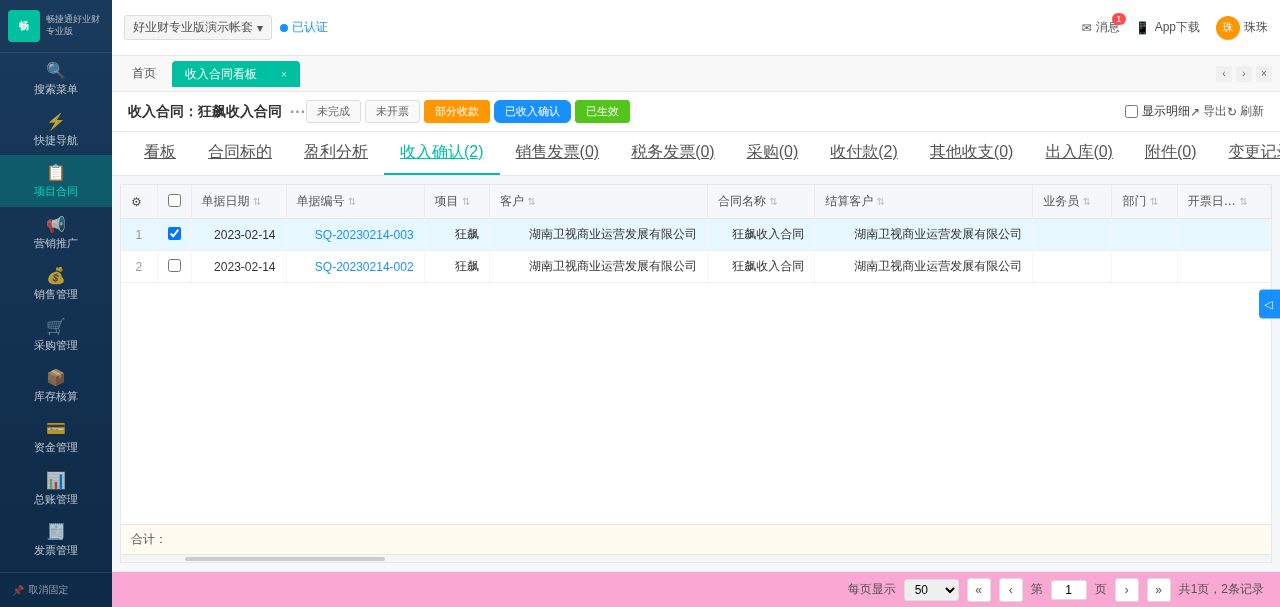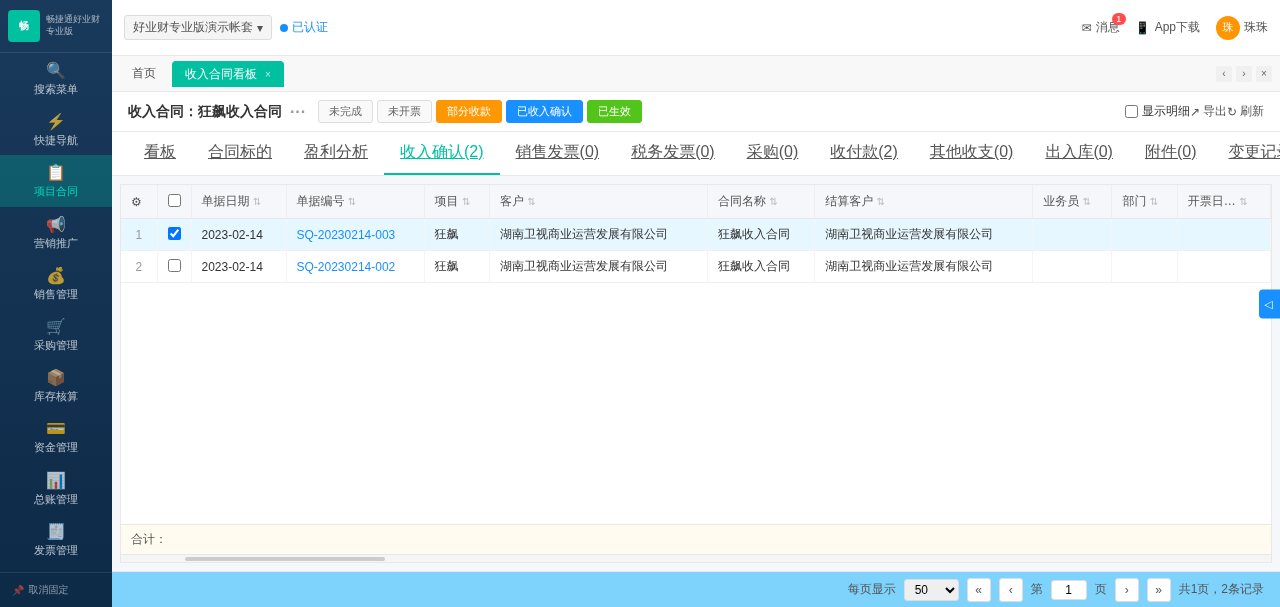--- a/index.html
+++ b/index.html
@@ -31,70 +31,70 @@
     .topbar-verified { display: flex; align-items: center; gap: 4px; color: #1890ff; font-size: 12px; }
     .verified-dot { width: 8px; height: 8px; background: #1890ff; border-radius: 50%; }
     .topbar-right { display: flex; align-items: center; gap: 16px; }
     .topbar-action { display: flex; align-items: center; gap: 4px; cursor: pointer; color: #555; font-size: 12px; position: relative; }
     .badge { position: absolute; top: -6px; right: -6px; background: #ff4d4f; color: white; border-radius: 8px; font-size: 9px; padding: 1px 4px; min-width: 14px; text-align: center; }
     .avatar { width: 24px; height: 24px; background: #ff9500; border-radius: 50%; display: flex; align-items: center; justify-content: center; color: white; font-size: 11px; }
 
     
     .tabbar { height: 36px; background: #f8f8f8; border-bottom: 1px solid #e8e8e8; display: flex; align-items: center; padding: 0 8px; gap: 4px; flex-shrink: 0; }
     .tabbar-home { padding: 4px 12px; font-size: 12px; color: #555; cursor: pointer; }
-    .tabbar-tab { display: flex; align-items: center; gap: 8px; padding: 4px 12px; background: #fff; border: 1px solid #e8e8e8; border-bottom: none; border-radius: 4px 4px 0 0; font-size: 12px; cursor: pointer; color: #333; }
+    .tabbar-tab { display: flex; align-items: center; gap: 24px; padding: 4px 12px; background: #fff; border: 1px solid #e8e8e8; border-bottom: none; border-radius: 4px 4px 0 0; font-size: 12px; cursor: pointer; color: #333; }
     .tabbar-tab.active { background: #00c0a0; color: #fff; border-color: #00c0a0; }
     .tab-close { font-size: 10px; cursor: pointer; opacity: 0.7; }
 
     
     .content { flex: 1; background: #f5f7fa; overflow: hidden; display: flex; flex-direction: column; }
 
     
     .page-header { background: #fff; padding: 8px 16px; border-bottom: 1px solid #e8e8e8; display: flex; align-items: center; justify-content: space-between; flex-shrink: 0; }
     .page-title { font-size: 14px; font-weight: bold; color: #333; display: flex; align-items: center; gap: 8px; }
     .page-title-more { color: #999; cursor: pointer; font-size: 16px; }
     .status-buttons { display: flex; gap: 4px; }
     .status-btn { padding: 3px 10px; border: 1px solid #ddd; border-radius: 3px; font-size: 11px; cursor: pointer; background: #f9f9f9; color: #666; }
     .status-btn.active { background: #ff9800; color: #fff; border-color: #ff9800; }
-    .status-btn.blue-active { background: #1890ff; color: #fff; border-color: #1890ff; }
+    .status-btn.blue-active { background: #1890ff; color: #fff; border-color: #1890ff; border-radius: 6px; }
     .status-btn.green-active { background: #52c41a; color: #fff; border-color: #52c41a; }
     .page-header-actions { display: flex; align-items: center; }
     .page-action { display: flex; align-items: center; gap: 3px; color: #555; cursor: pointer; font-size: 12px; }
 
     
     .nav-tabs { background: #fff; border-bottom: 1px solid #e8e8e8; padding: 0 16px; display: flex; gap: 0; flex-shrink: 0; }
     .nav-tab { padding: 10px 16px; font-size: 16px; color: #555; cursor: pointer; border-bottom: 2px solid transparent; white-space: nowrap; text-decoration: underline; }
     .nav-tab.active { color: #00c0a0; border-bottom-color: #00c0a0; font-weight: 500; }
 
     
     .table-area { flex: 1; overflow: hidden; display: flex; flex-direction: column; padding: 8px; }
     .table-container { flex: 1; background: #fff; border: 1px solid #e8e8e8; overflow: auto; }
     .table-container::-webkit-scrollbar { height: 6px; width: 6px; }
     .table-container::-webkit-scrollbar-thumb { background: #ccc; border-radius: 3px; }
 
     table { width: 100%; border-collapse: collapse; font-size: 12px; }
     thead tr { background: #f5f7fa; }
     th { padding: 8px 10px; text-align: left; color: #555; font-weight: normal; border-bottom: 1px solid #e8e8e8; white-space: nowrap; border-right: 1px solid #eee; cursor: pointer; }
     th:first-child, th:nth-child(2) { border-right: 1px solid #eee; }
-    td { padding: 7px 10px; border-bottom: 1px solid #f0f0f0; color: #333; white-space: nowrap; border-right: 1px solid #f5f5f5; }
+    td { padding: 7px 10px; border-bottom: 1px solid #f0f0f0; color: #333; white-space: nowrap; border-right: 1px solid #f5f5f5; text-align: right; }
     tr.selected td { background: #e6f7ff; }
     .link-text { color: #1890ff; cursor: pointer; text-decoration: none; }
     .row-num { color: #999; text-align: center; }
     .sort-icon { color: #bbb; font-size: 10px; }
     .checkbox-cell { width: 30px; text-align: center; }
 
     
     .table-footer { background: #fffbf0; border: 1px solid #e8e8e8; border-top: none; padding: 6px 10px; font-size: 12px; color: #555; flex-shrink: 0; }
 
     
     .scrollbar-row { height: 8px; background: #f5f5f5; border: 1px solid #e8e8e8; border-top: none; display: flex; align-items: center; padding: 0 4px; }
     .scrollbar-thumb { width: 200px; height: 4px; background: #ccc; border-radius: 2px; margin-left: 60px; }
 
     
-    .pagination { height: 36px; background: #7dd3fc; border-top: 1px solid #e8e8e8; display: flex; align-items: center; justify-content: flex-end; padding: 0 16px; gap: 8px; flex-shrink: 0; font-size: 12px; color: #555; }
+    .pagination { height: 36px; background: #f9a8d4; border-top: 1px solid #e8e8e8; display: flex; align-items: center; justify-content: flex-end; padding: 0 16px; gap: 8px; flex-shrink: 0; font-size: 12px; color: #555; }
     .page-size-select { border: 1px solid #ddd; border-radius: 3px; padding: 2px 6px; font-size: 12px; }
     .page-btn { width: 24px; height: 24px; border: 1px solid #ddd; border-radius: 3px; background: #fff; cursor: pointer; display: flex; align-items: center; justify-content: center; font-size: 12px; color: #555; }
     .page-input { width: 36px; border: 1px solid #ddd; border-radius: 3px; padding: 2px 4px; text-align: center; font-size: 12px; }
 
     
     .window-controls { display: flex; gap: 4px; }
     .win-btn { width: 16px; height: 16px; border-radius: 2px; border: none; cursor: pointer; display: flex; align-items: center; justify-content: center; font-size: 10px; }
     .win-btn.prev { background: #f0f0f0; color: #666; }
     .win-btn.next { background: #f0f0f0; color: #666; }
     .win-btn.close { background: #f0f0f0; color: #666; }
@@ -203,21 +203,21 @@
     <div class="window-controls" style="margin-left:auto;">
       <button class="win-btn prev">‹</button>
       <button class="win-btn next">›</button>
       <button class="win-btn close">×</button>
     </div>
   </div>
 
   <div class="content">
 
     <div class="page-header">
-      <div style="display:flex; align-items:center; gap:12px;">
+      <div style="display:flex; align-items:center; ">
         <div class="page-title">
           <span>收入合同：狂飙收入合同</span>
           <span class="page-title-more">···</span>
         </div>
         <div class="status-buttons" id="status-buttons">
             <button class="status-btn">未完成</button>
             <button class="status-btn">未开票</button>
             <button class="status-btn active">部分收款</button>
             <button class="status-btn blue-active">已收入确认</button>
             <button class="status-btn green-active">已生效</button>

